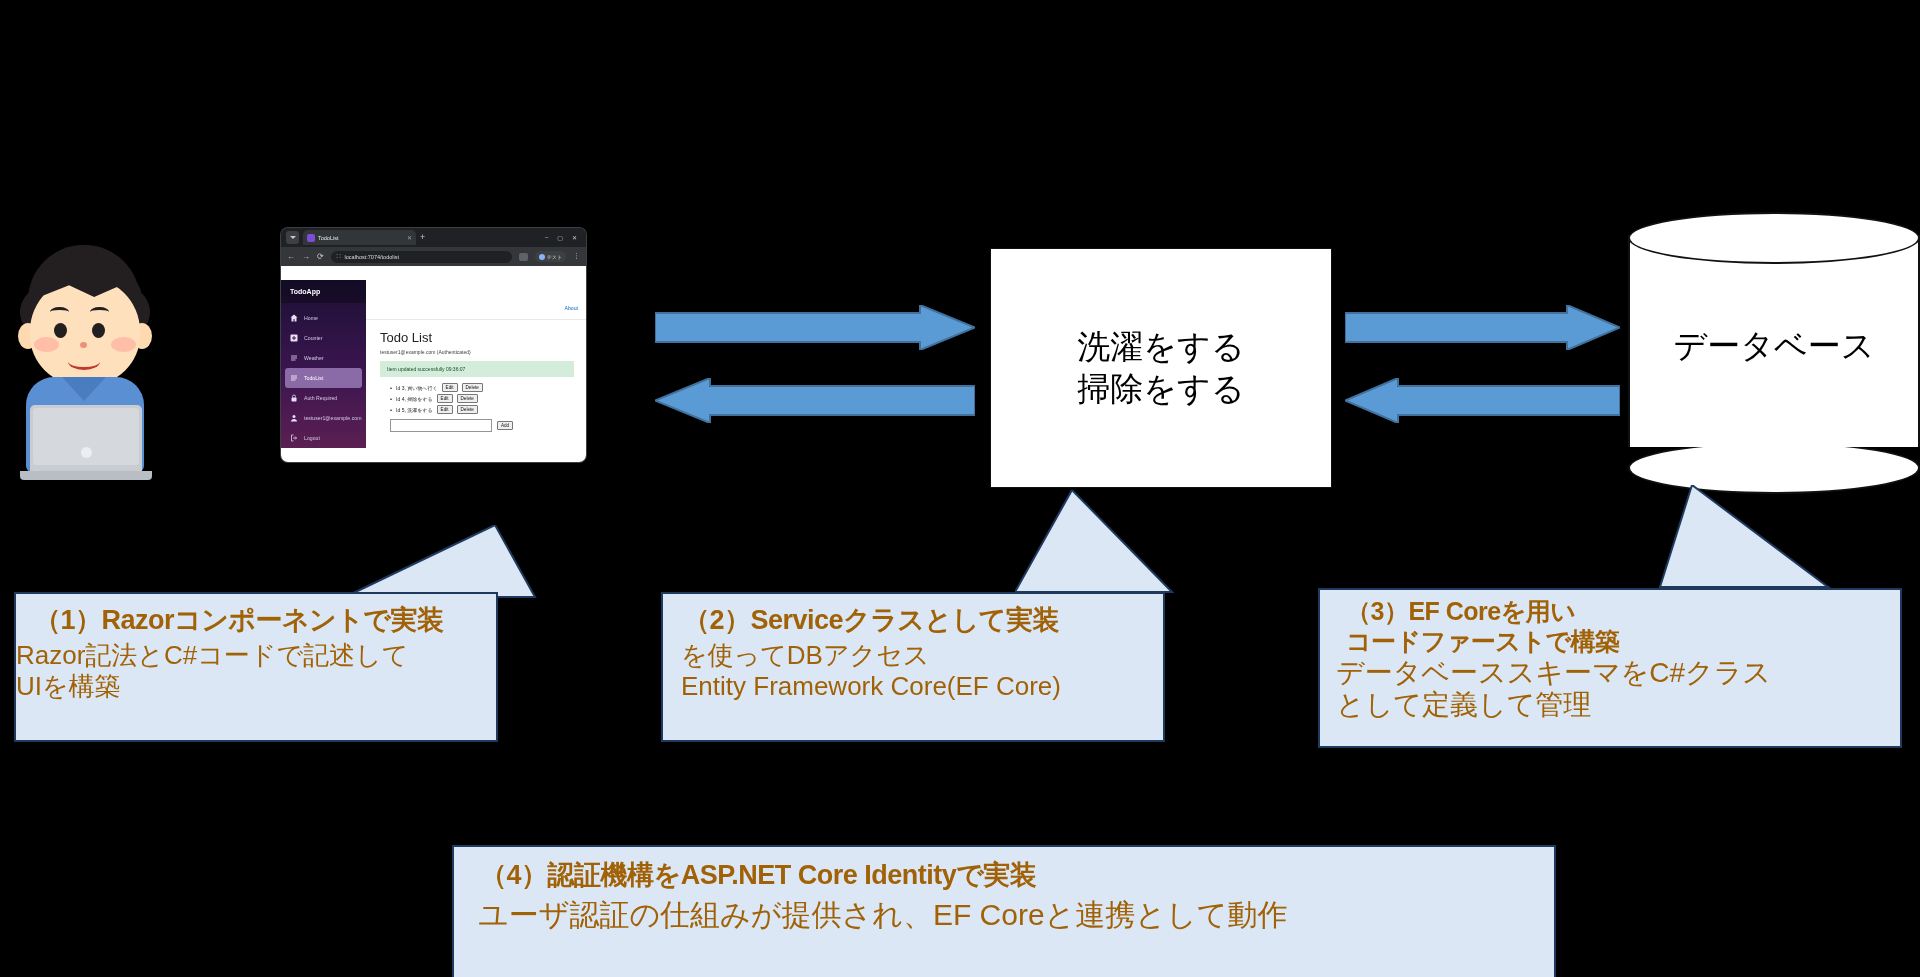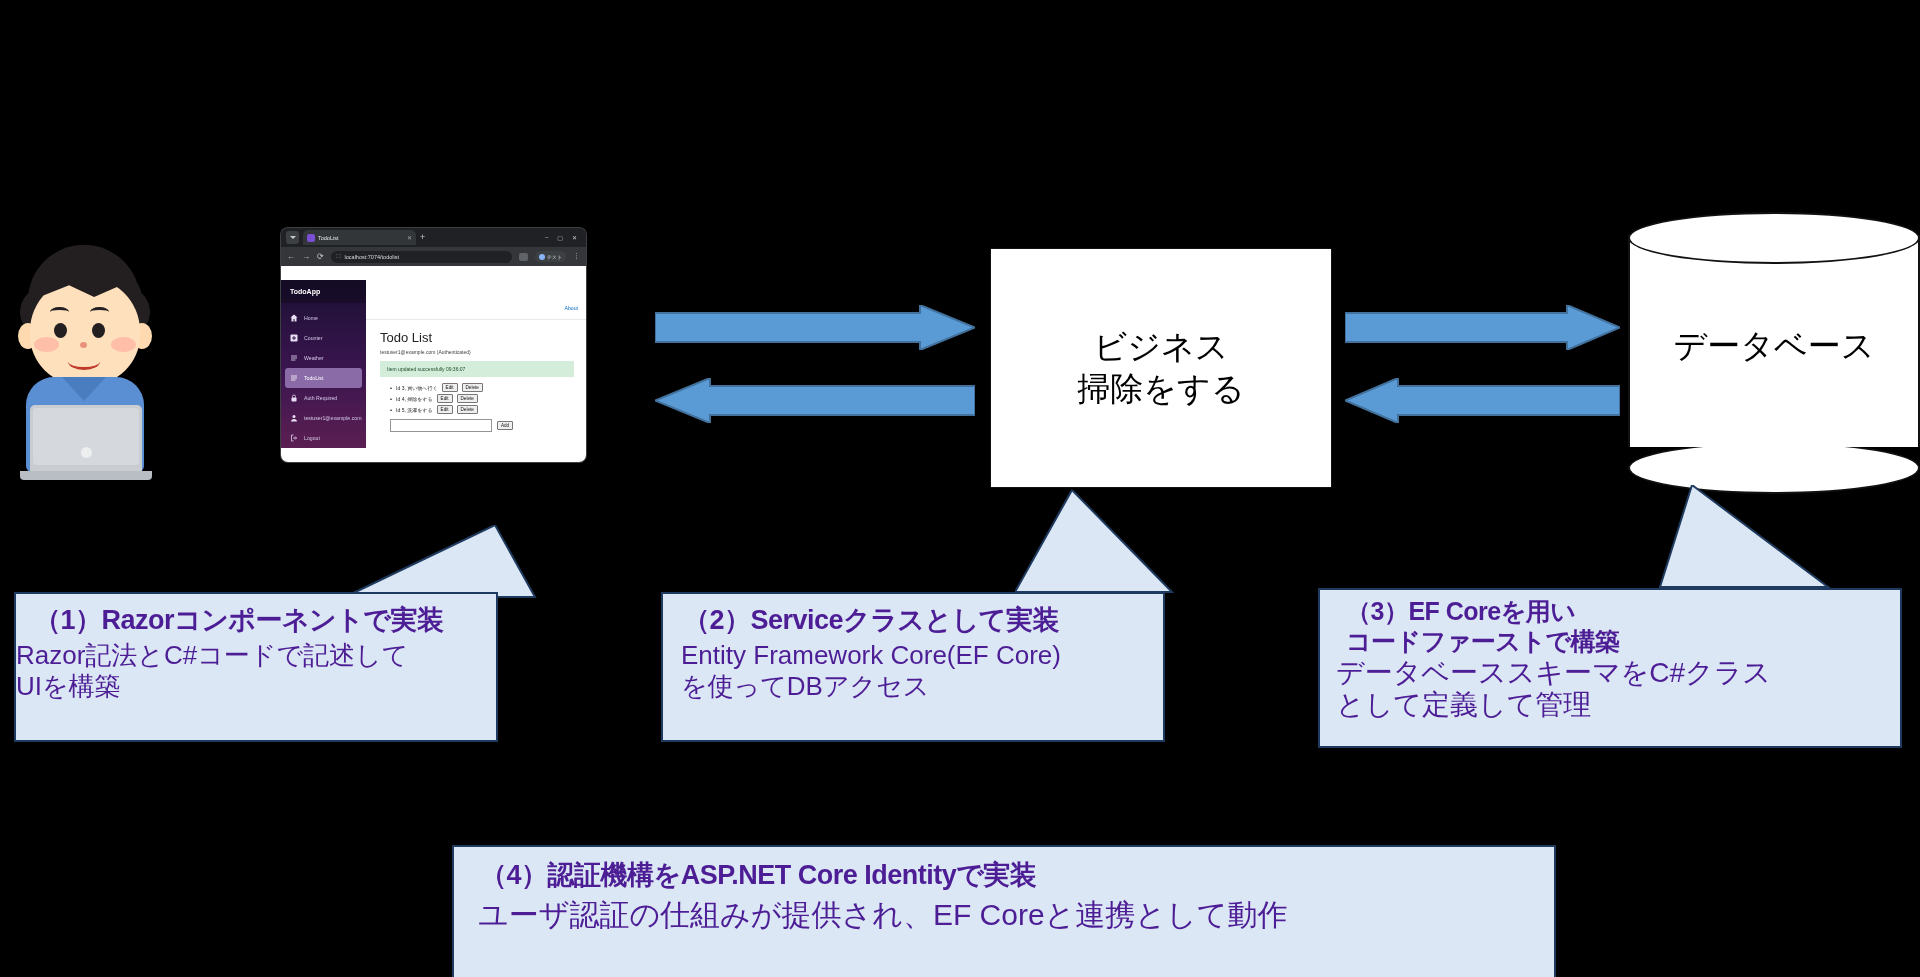--- a/index.html
+++ b/index.html
@@ -111,21 +111,21 @@
   #db .top{position:absolute;left:0;top:0;width:288px;height:48px;
      background:#fff;border:2px solid #111;border-radius:50%;}
   #db .lbl{position:absolute;left:0;top:112px;width:292px;text-align:center;
      font-size:33px;color:#000;}
 
   
   .arrow{position:absolute;}
   .arrow svg{display:block;}
 
   
-  .callout{position:absolute;background:#dce7f5;border:2px solid #1f3a5f;color:#4c1d95;}
+  .callout{position:absolute;background:#dce7f5;border:2px solid #1f3a5f;color:#a16207;}
   .callout .ttl{font-weight:bold;}
   .callout .bdy{font-weight:400;}
   .tailwrap{position:absolute;}
 
   #cal1{left:14px;top:592px;width:480px;height:146px;}
   #cal1 .ttl{font-size:27px;padding:8px 0 0 18px;letter-spacing:-.5px;}
   #cal1 .bdy{font-size:26px;padding:2px 0 0 0;line-height:1.18;}
 
   #cal2{left:661px;top:592px;width:500px;height:146px;}
   #cal2 .ttl{font-size:27px;padding:8px 0 0 20px;letter-spacing:-.5px;}
@@ -315,21 +315,21 @@
       </svg>
   </div>
   <div class="arrow" style="left:1345px;top:378px;">
     <svg width="275" height="45" viewBox="0 0 275 45">
       <polygon points="275,8 53,8 53,0 0,22.5 53,45 53,37 275,37" fill="#5b9bd5" stroke="#41719c" stroke-width="2"></polygon>
       </svg>
   </div>
 
   <div class="abs pbox" id="box-logic">
     <div>
-      <div>ビジネス</div>
+      <div>洗濯をする</div>
       <div>掃除をする</div>
     </div>
   </div>
 
   <div class="abs" id="db">
     <div class="bot"></div>
     <div class="cyl"></div>
     <div class="top"></div>
     <div class="lbl">データベース</div>
   </div>
@@ -354,22 +354,22 @@
     <div class="ttl">（1）Razorコンポーネントで実装</div>
     <div class="bdy">
       <div>Razor記法とC#コードで記述して</div>
       <div>UIを構築</div>
     </div>
   </div>
 
   <div class="callout" id="cal2">
     <div class="ttl">（2）Serviceクラスとして実装</div>
     <div class="bdy">
+      <div>を使ってDBアクセス</div>
       <div>Entity Framework Core(EF Core)</div>
-      <div>を使ってDBアクセス</div>
     </div>
   </div>
 
   <div class="callout" id="cal3">
     <div class="ttl">
       <div>（3）EF Coreを用い</div>
       <div>コードファーストで構築</div>
     </div>
     <div class="bdy">
       <div>データベーススキーマをC#クラス</div>

